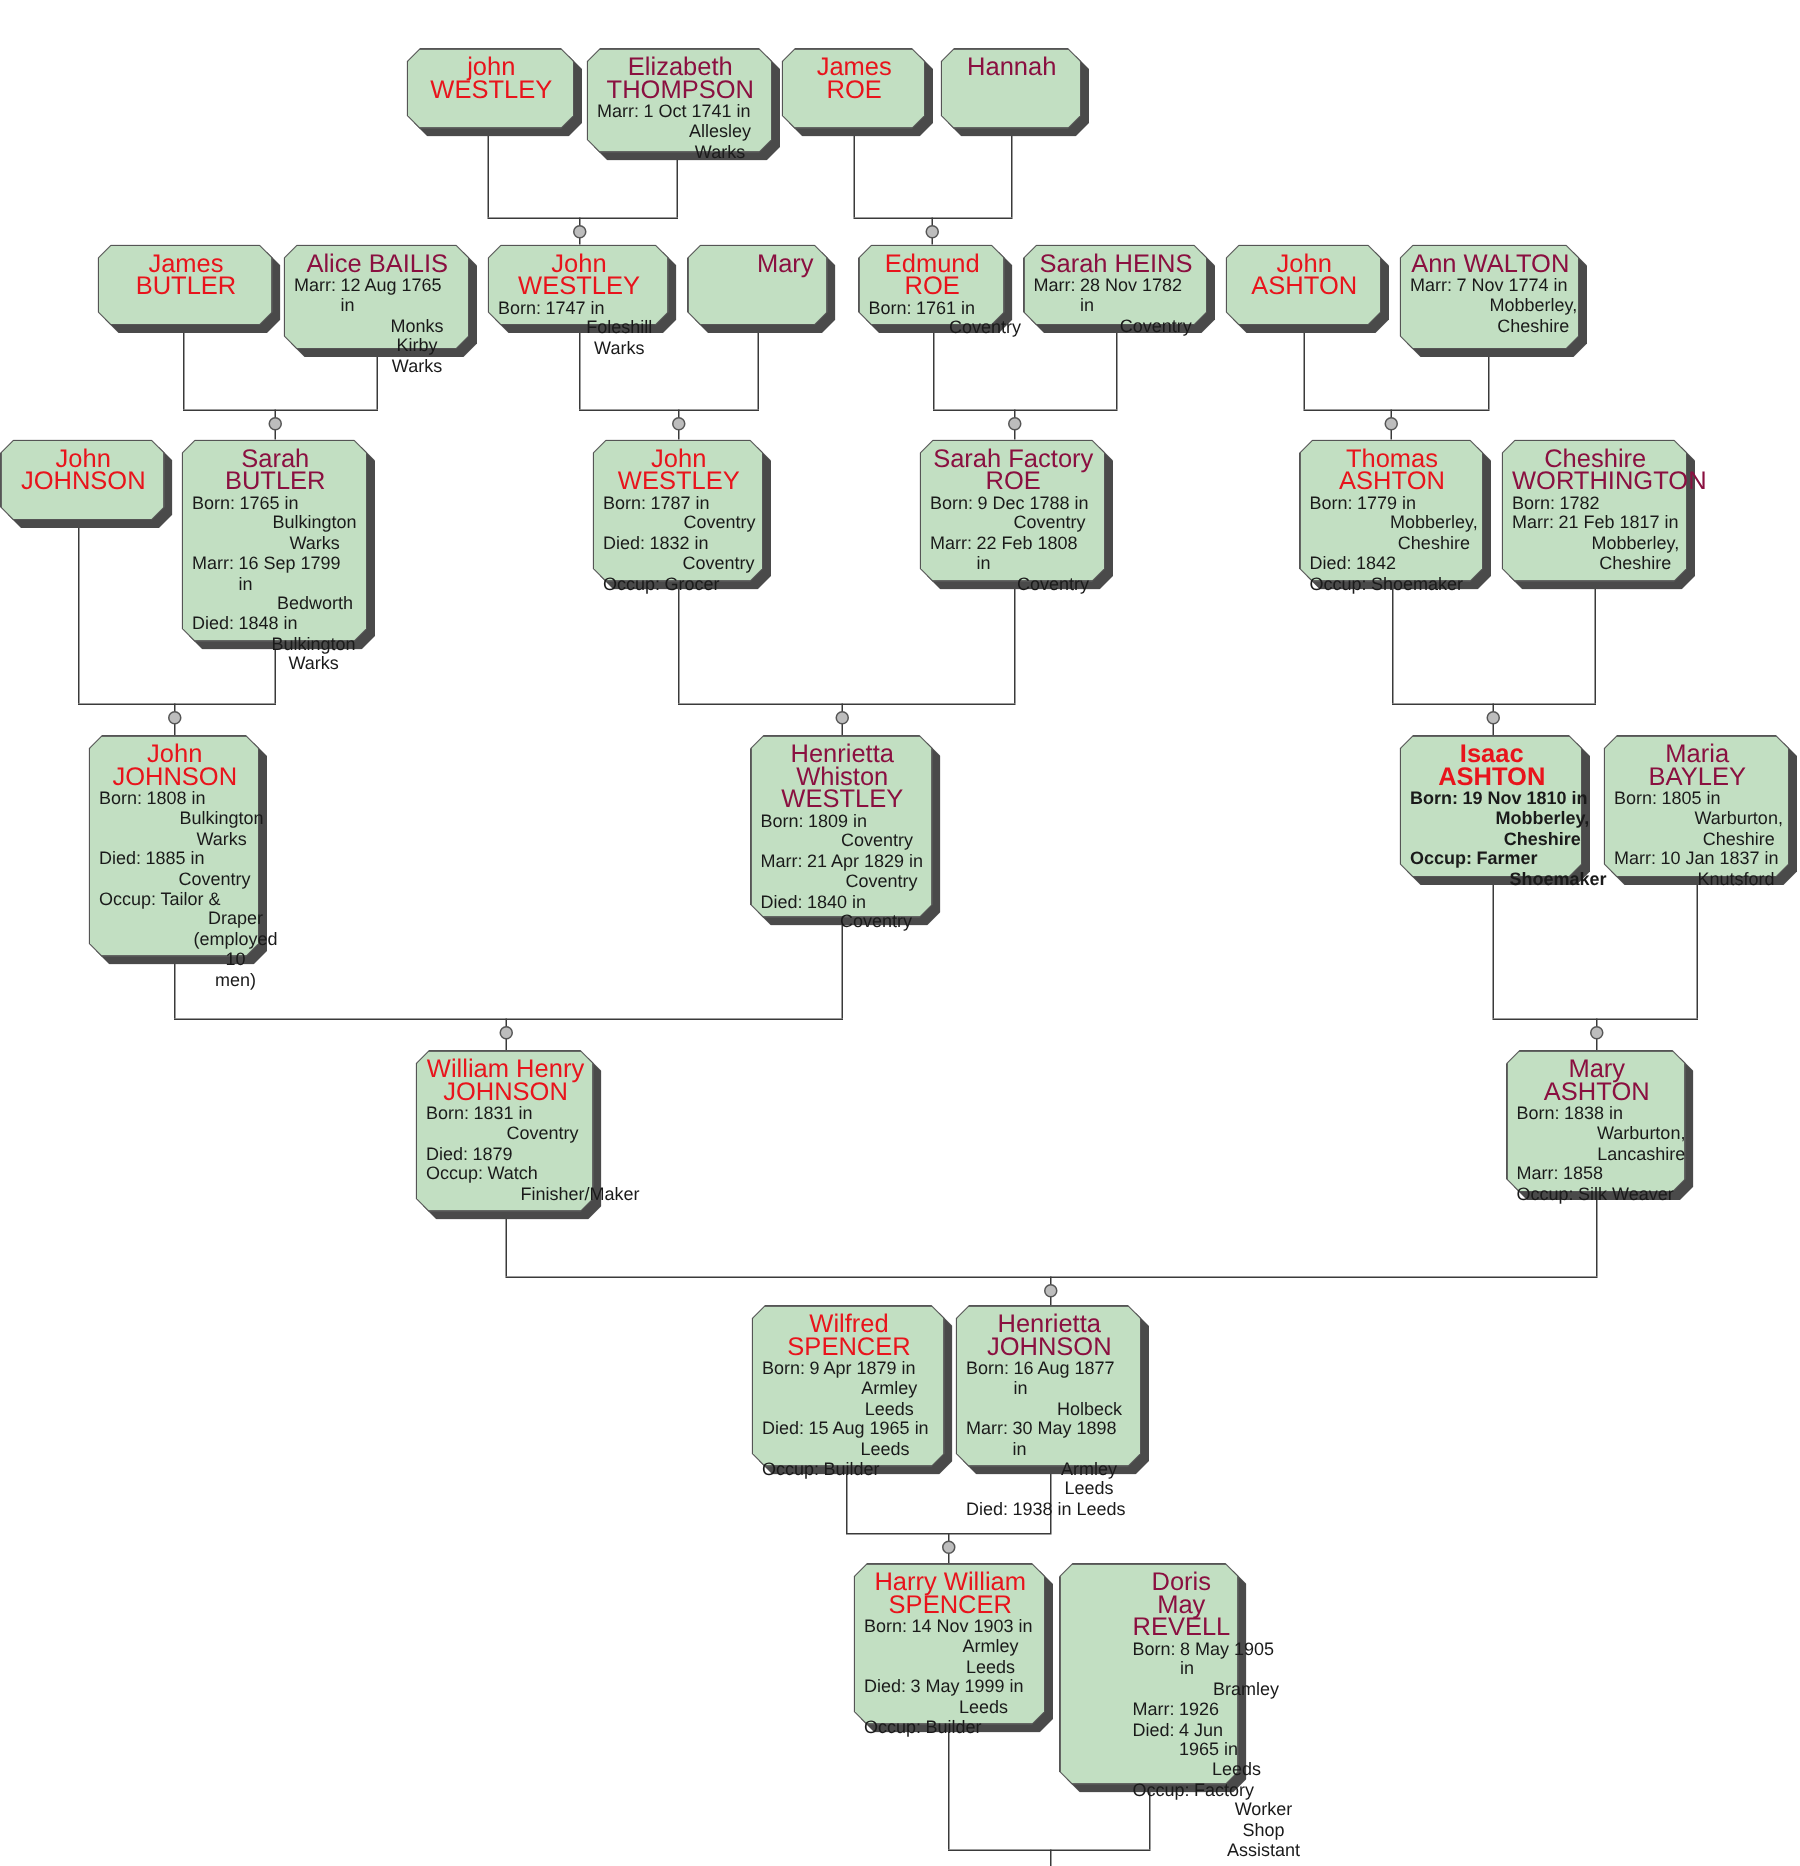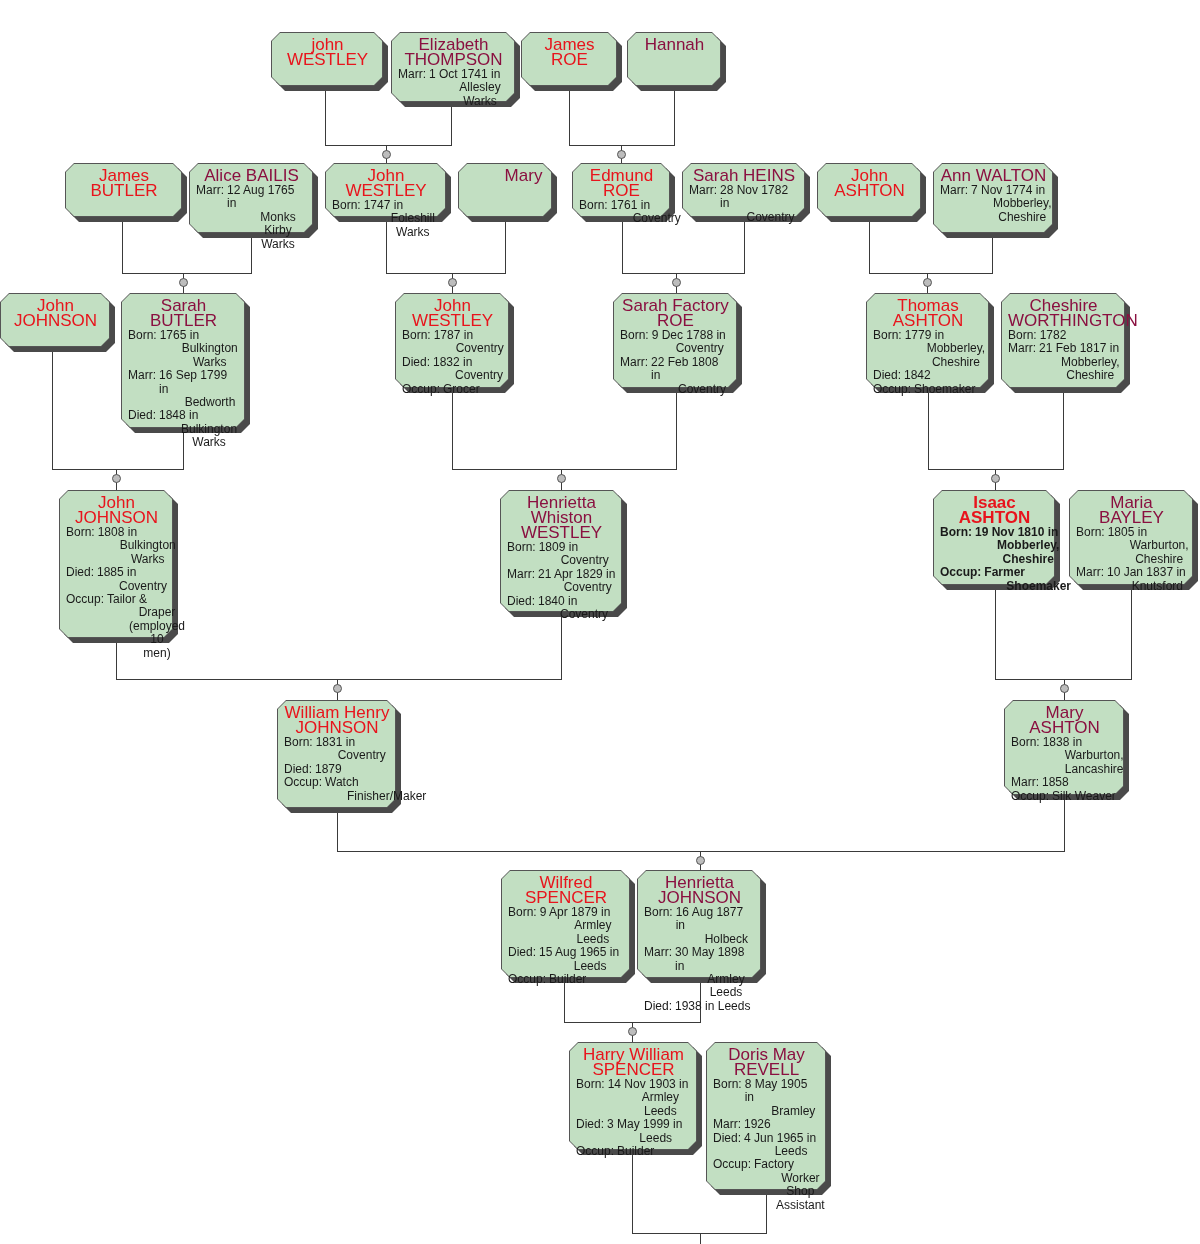--- a/index.html
+++ b/index.html
@@ -534,21 +534,21 @@
               <span class="lbl">Died:</span>
               <span class="val"><span>3 May 1999 in</span><span class="rest">Leeds</span></span>
             </div>
             <div class="fact">
               <span class="lbl">Occup:</span>
               <span class="val"><span>Builder</span></span>
             </div>
           </div>
     </div>
   </div>
-      <div class="box" style="left: 706px; top: 1042px; width: 120px; height: 148px;">
+      <div class="box" style="left: 706px; top: 1042px; width: 120px; height: 148px; padding-left: 42px;">
     <div class="shadow"></div>
     <div class="border"></div>
     <div class="fill"></div>
     <div class="content">
       <div class="name female">Doris May REVELL</div>
       <div class="facts">
             <div class="fact">
               <span class="lbl">Born:</span>
               <span class="val"><span>8 May 1905 in</span><span class="rest">Bramley</span></span>
             </div>

